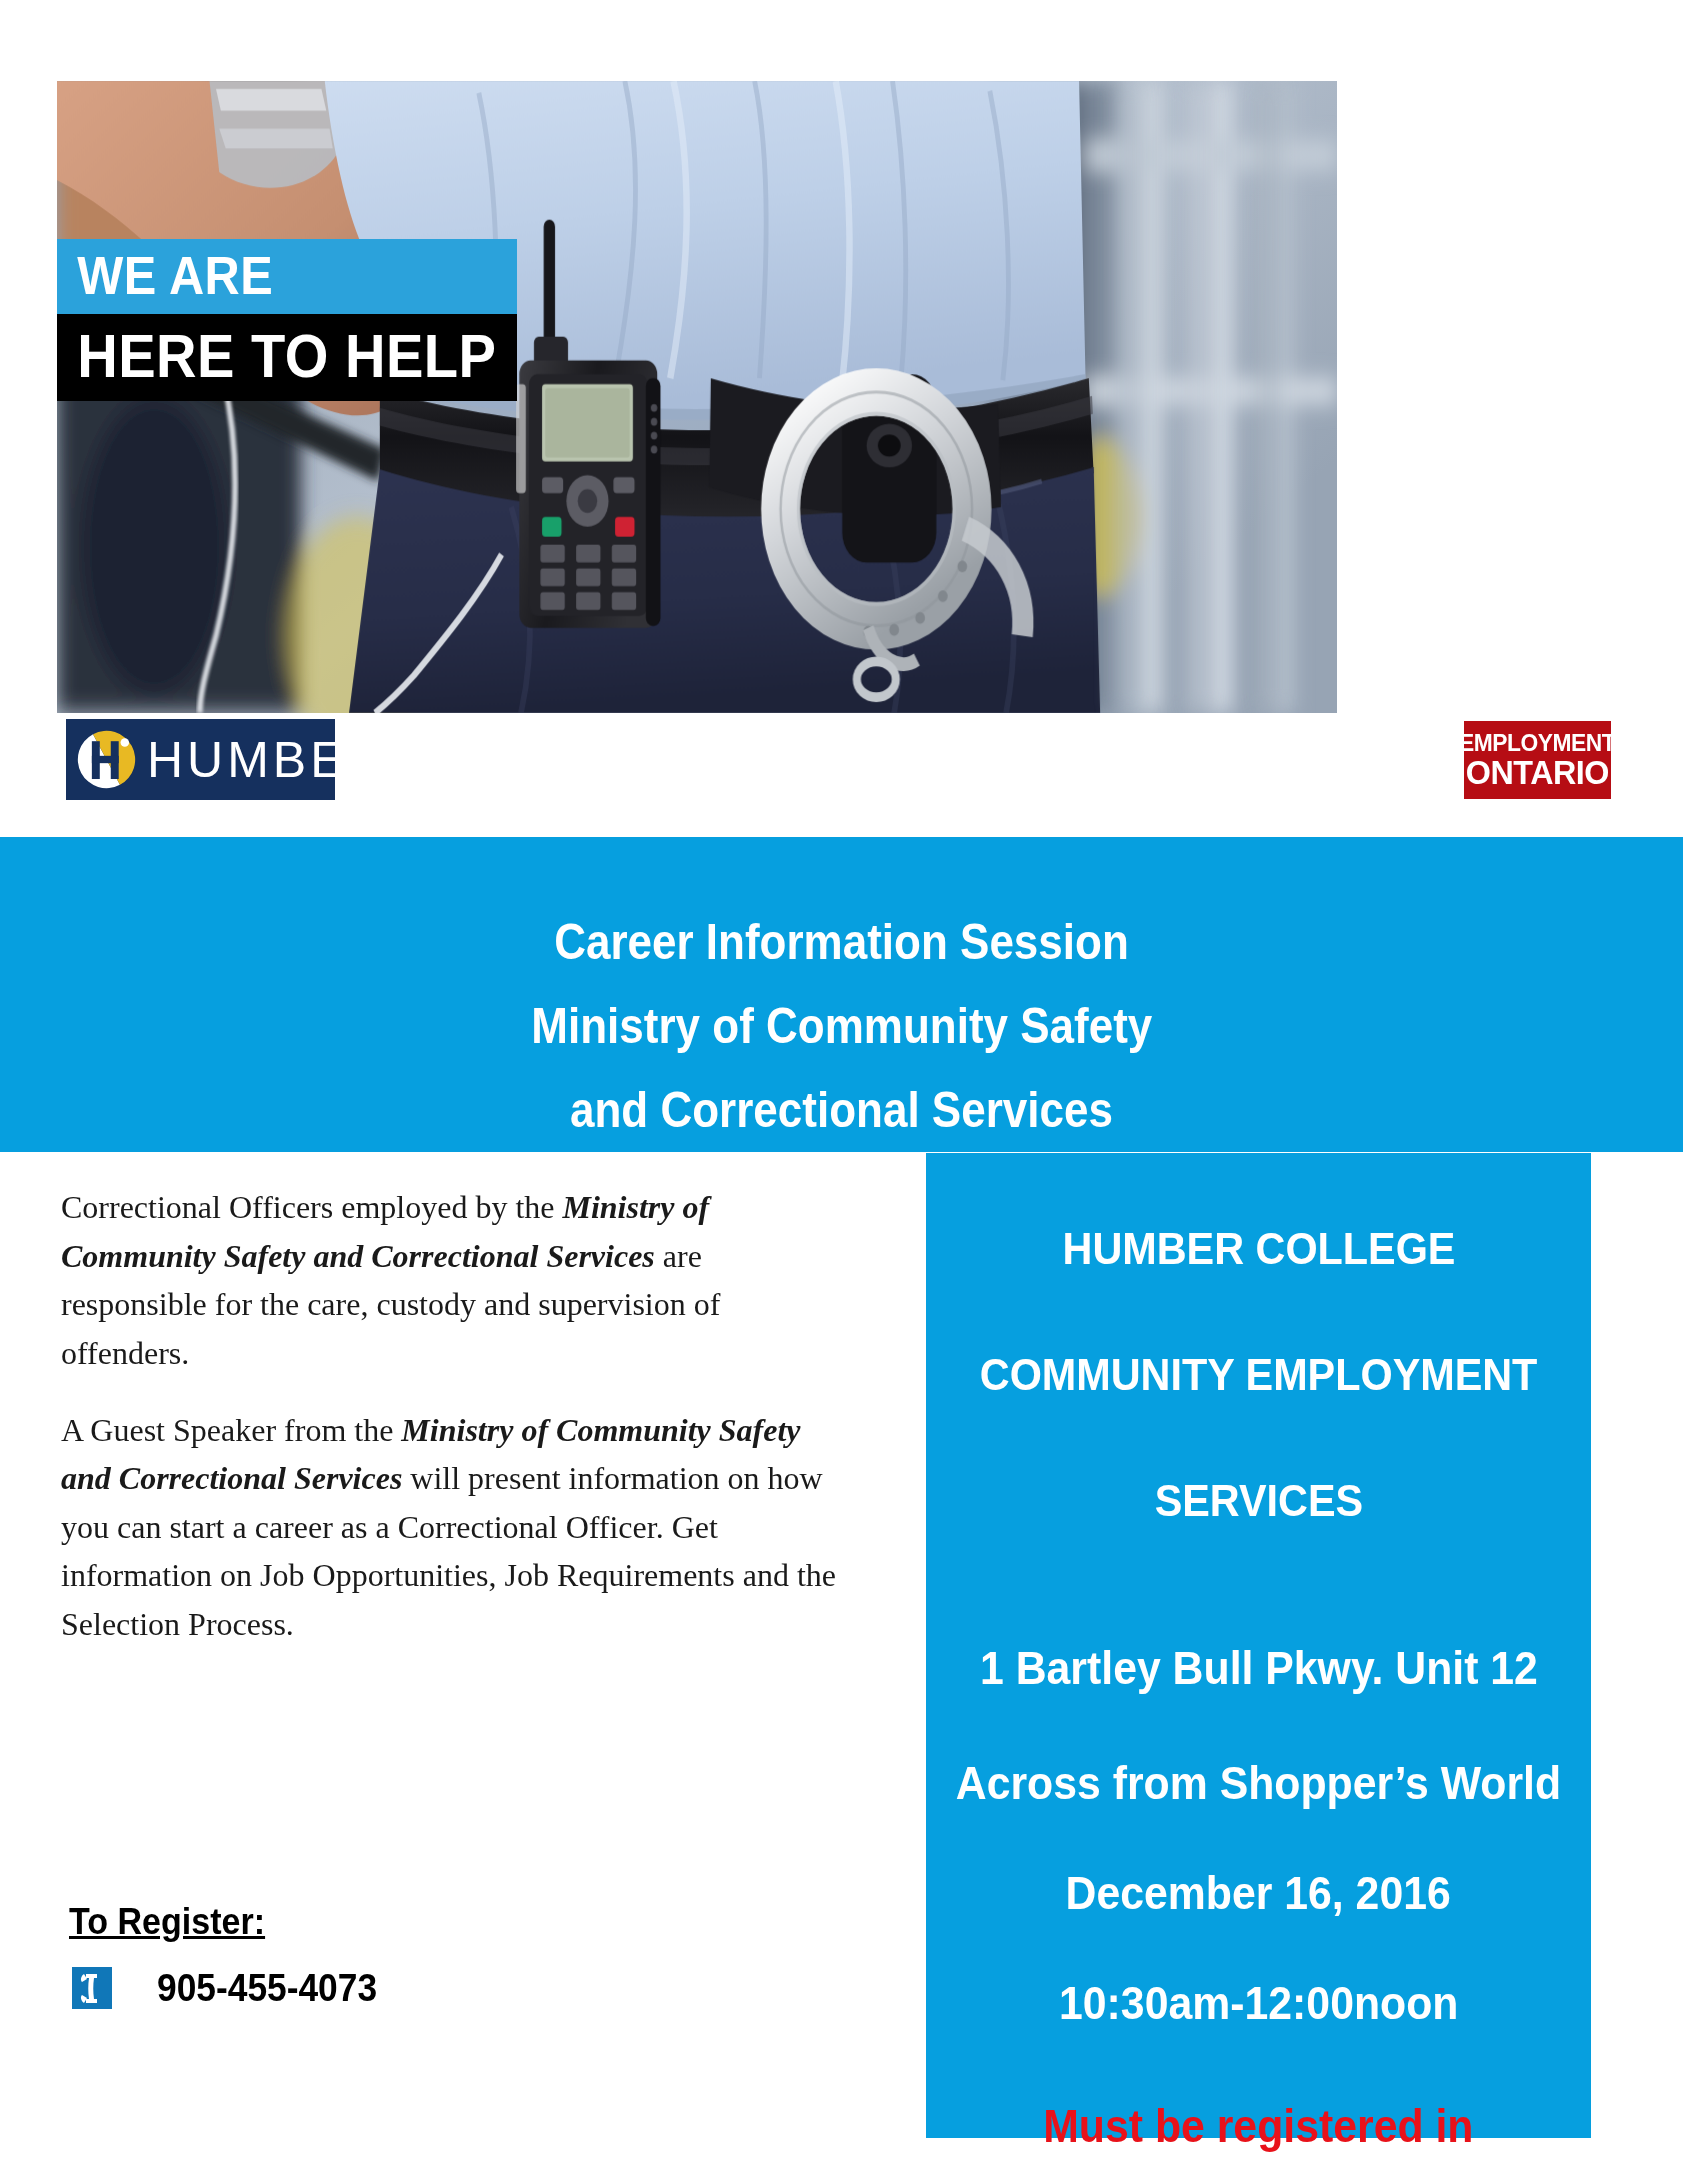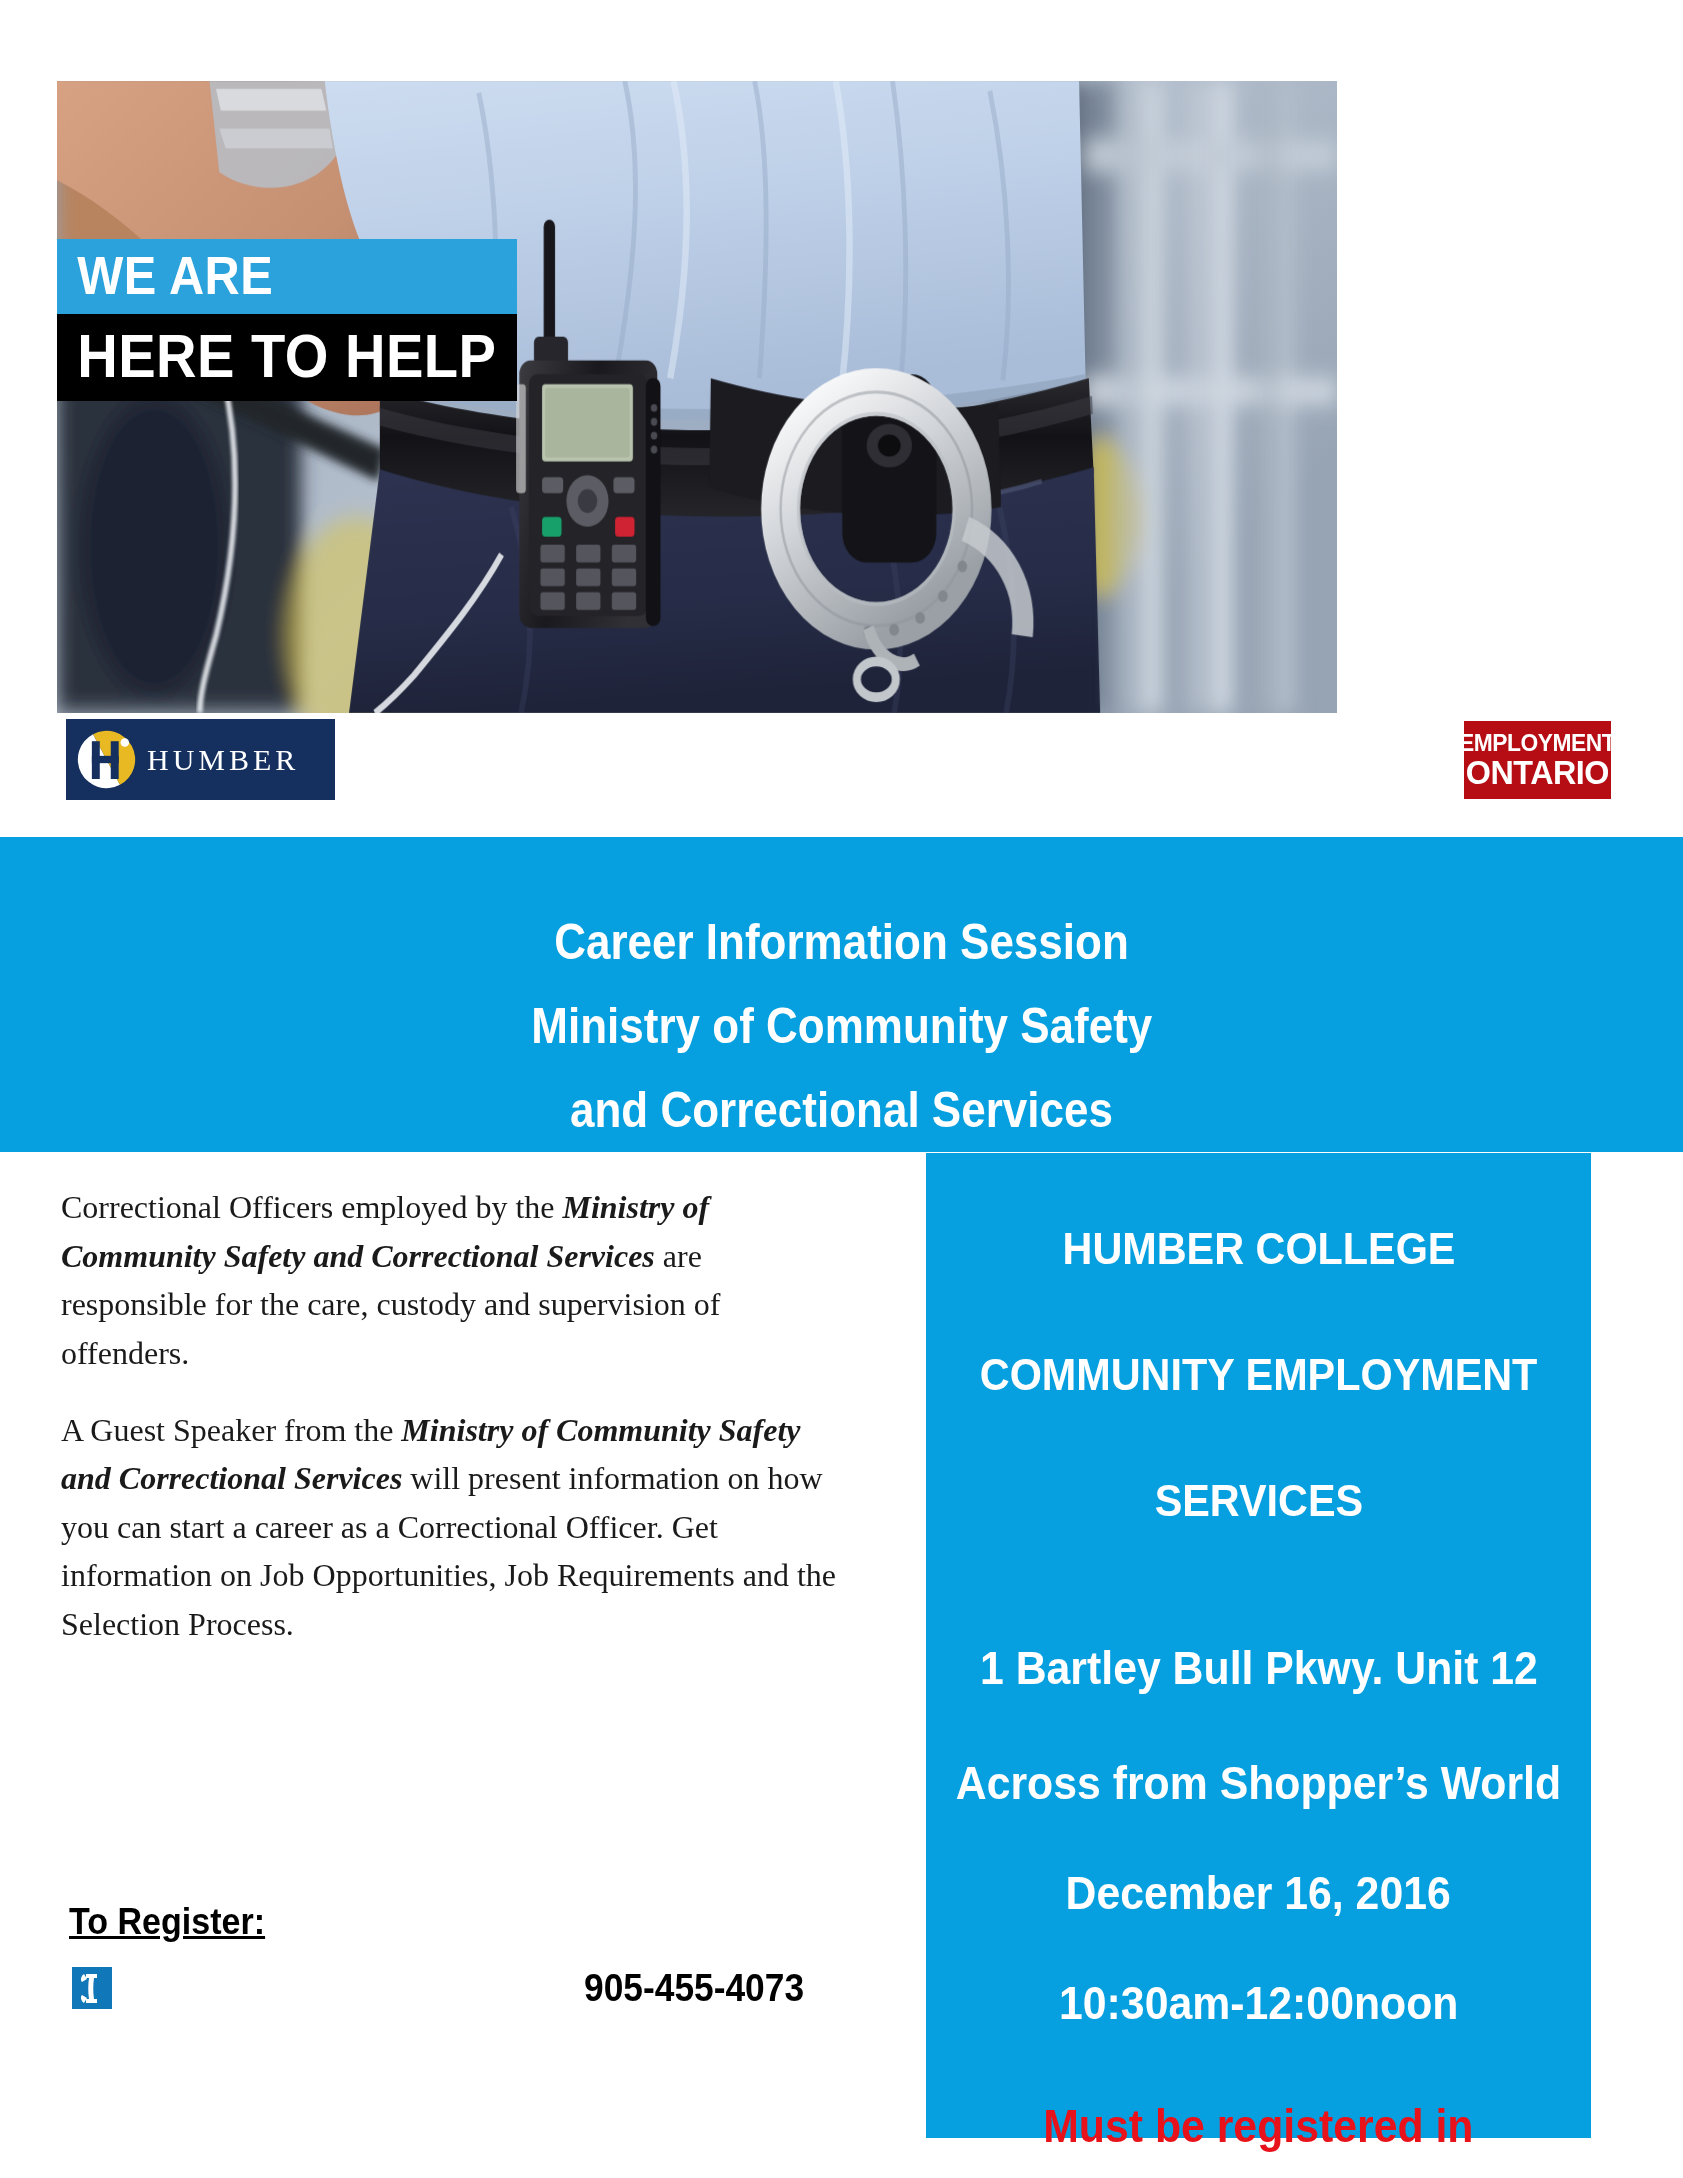--- a/index.html
+++ b/index.html
@@ -72,22 +72,22 @@
     height: 81px;
     background: #15305e;
     display: flex;
     align-items: center;
     padding-left: 10px;
     box-sizing: border-box;
   }
   .humber-mark { width: 61px; height: 61px; flex: 0 0 auto; }
   .humber-word {
     color: #ffffff;
-    font-family: Liberation Serif, serif;
-    font-size: 30px;
+    font-family: Liberation Sans, sans-serif;
+    font-size: 50px;
     letter-spacing: 4px;
     margin-left: 10px;
     white-space: nowrap;
   }
   .eo-logo {
     position: absolute;
     right: 8px;
     top: 2px;
     width: 147px;
     height: 78px;
@@ -169,21 +169,20 @@
     text-decoration: underline;
     transform: scaleX(0.92);
     transform-origin: left center;
     display: inline-block;
     margin-bottom: 22px;
   }
   .contact-row {
     display: flex;
     align-items: center;
     margin-bottom: 26px;
-    justify-content: space-between;
   }
   .contact-icon {
     width: 46px; height: 46px; flex: 0 0 auto;
     display: flex; align-items: center; justify-content: center;
   }
   .contact-text {
     font-family: "Liberation Sans Narrow", "Liberation Sans", sans-serif;
     font-weight: bold;
     font-size: 38px;
     color: #000;

